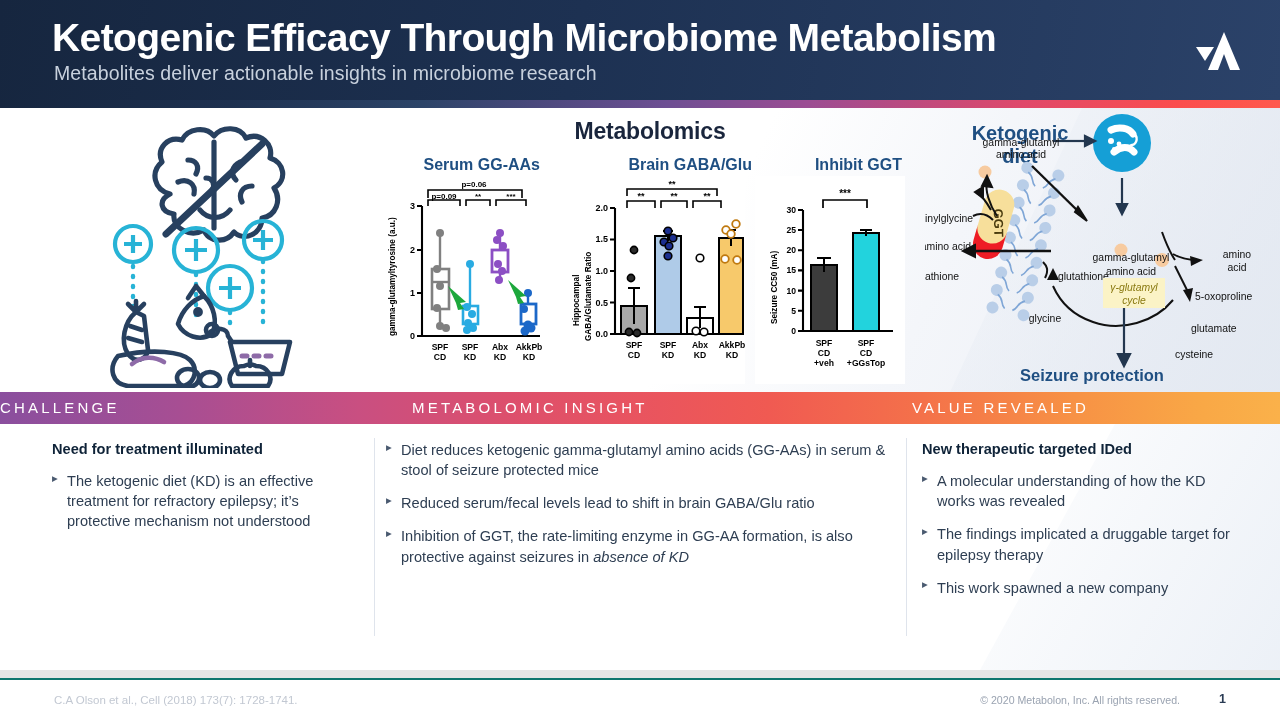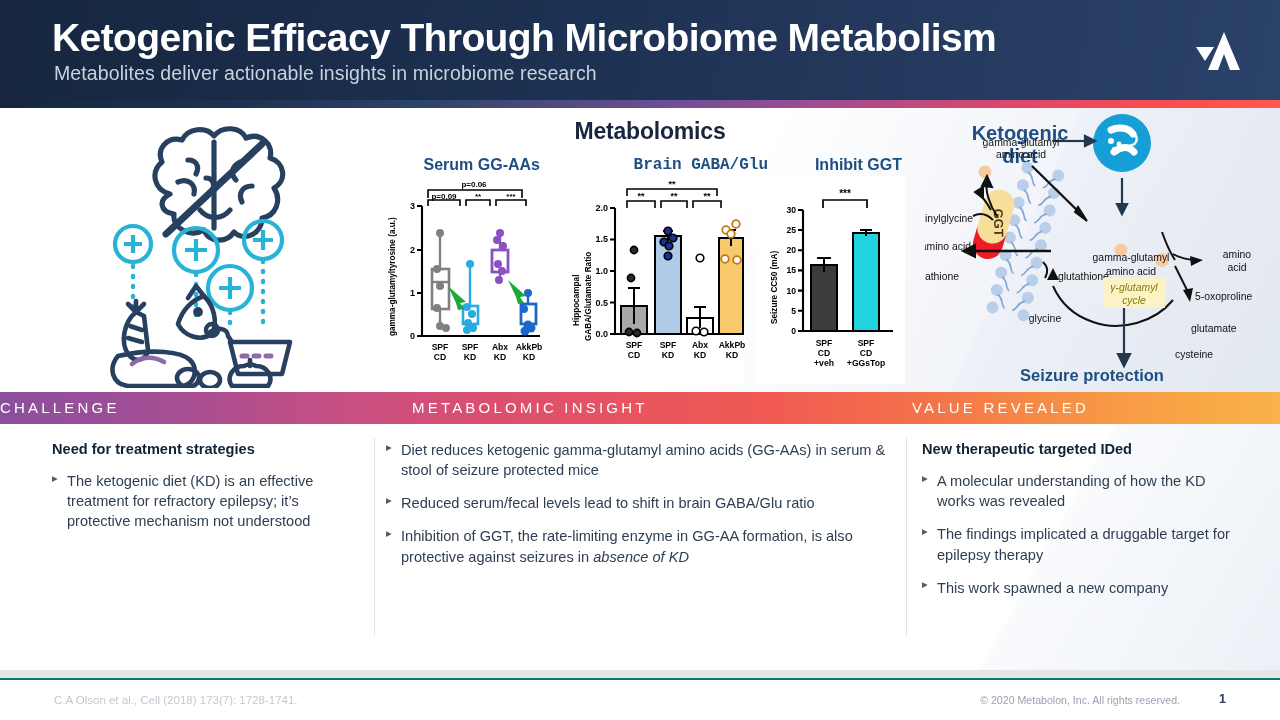--- a/index.html
+++ b/index.html
@@ -307,21 +307,21 @@
           <text x="58" y="184">CD</text>
         <text x="88" y="174">SPF</text>
           <text x="88" y="184">KD</text>
         <text x="118" y="174">Abx</text>
           <text x="118" y="184">KD</text>
         <text x="147" y="174">AkkPb</text>
           <text x="147" y="184">KD</text>
       </g>
     </svg>
 
-    <div class="panel-title" style="left:600px; top:48px; width:168px;font-family:Liberation Mono, monospace;">Brain GABA/Glu</div>
+    <div class="panel-title" style="left:584px; top:48px; width:168px;">Brain GABA/Glu</div>
     <svg class="chart-card" style="left:565px; top:68px; width:180px; height:208px;" viewBox="0 0 180 208">
       <rect x="0" y="0" width="180" height="208" fill="#ffffff"></rect>
       <text class="axis-label" transform="translate(14,150) rotate(-90)" font-size="8.6" font-weight="bold">Hippocampal</text>
       <text class="axis-label" transform="translate(26,165) rotate(-90)" font-size="8.6" font-weight="bold">GABA/Glutamate Ratio</text>
       <g stroke="#000" stroke-width="2.1" fill="none">
         <path d="M50 32 L50 158"></path>
         <path d="M50 158 L168 158"></path>
         <path d="M50 158 L45 158 M50 126.5 L45 126.5 M50 95 L45 95 M50 63.5 L45 63.5 M50 32 L45 32"></path>
       </g>
       <g font-size="9" font-weight="bold" text-anchor="end" fill="#000">
@@ -554,21 +554,21 @@
     <div class="band-label" style="left:412px; width:500px;">METABOLOMIC INSIGHT</div>
     <div class="band-label" style="left:912px; width:368px;">VALUE REVEALED</div>
   </div>
 
   <div class="cols">
     <div class="cols-wedge"></div>
     <div class="vdivider" style="left:374px;"></div>
     <div class="vdivider" style="left:906px;"></div>
 
     <div class="col" style="left:52px; top:16px; width:312px;">
-      <div class="col-head">Need for treatment strategies</div>
+      <div class="col-head">Need for treatment illuminated</div>
       <ul class="bullets">
         <li>The ketogenic diet (KD) is an effective treatment for refractory epilepsy; it’s protective mechanism not understood</li>
       </ul>
     </div>
 
     <div class="col" style="left:386px; top:16px; width:508px;">
       <ul class="bullets">
         <li>Diet reduces ketogenic gamma-glutamyl amino acids (GG-AAs) in serum &amp; stool of seizure protected mice</li>
         <li>Reduced serum/fecal levels lead to shift in brain GABA/Glu ratio</li>
         <li><span>Inhibition of GGT, the rate-limiting enzyme in GG-AA formation, is also protective against seizures in </span><span class="ital">absence of KD</span></li>

